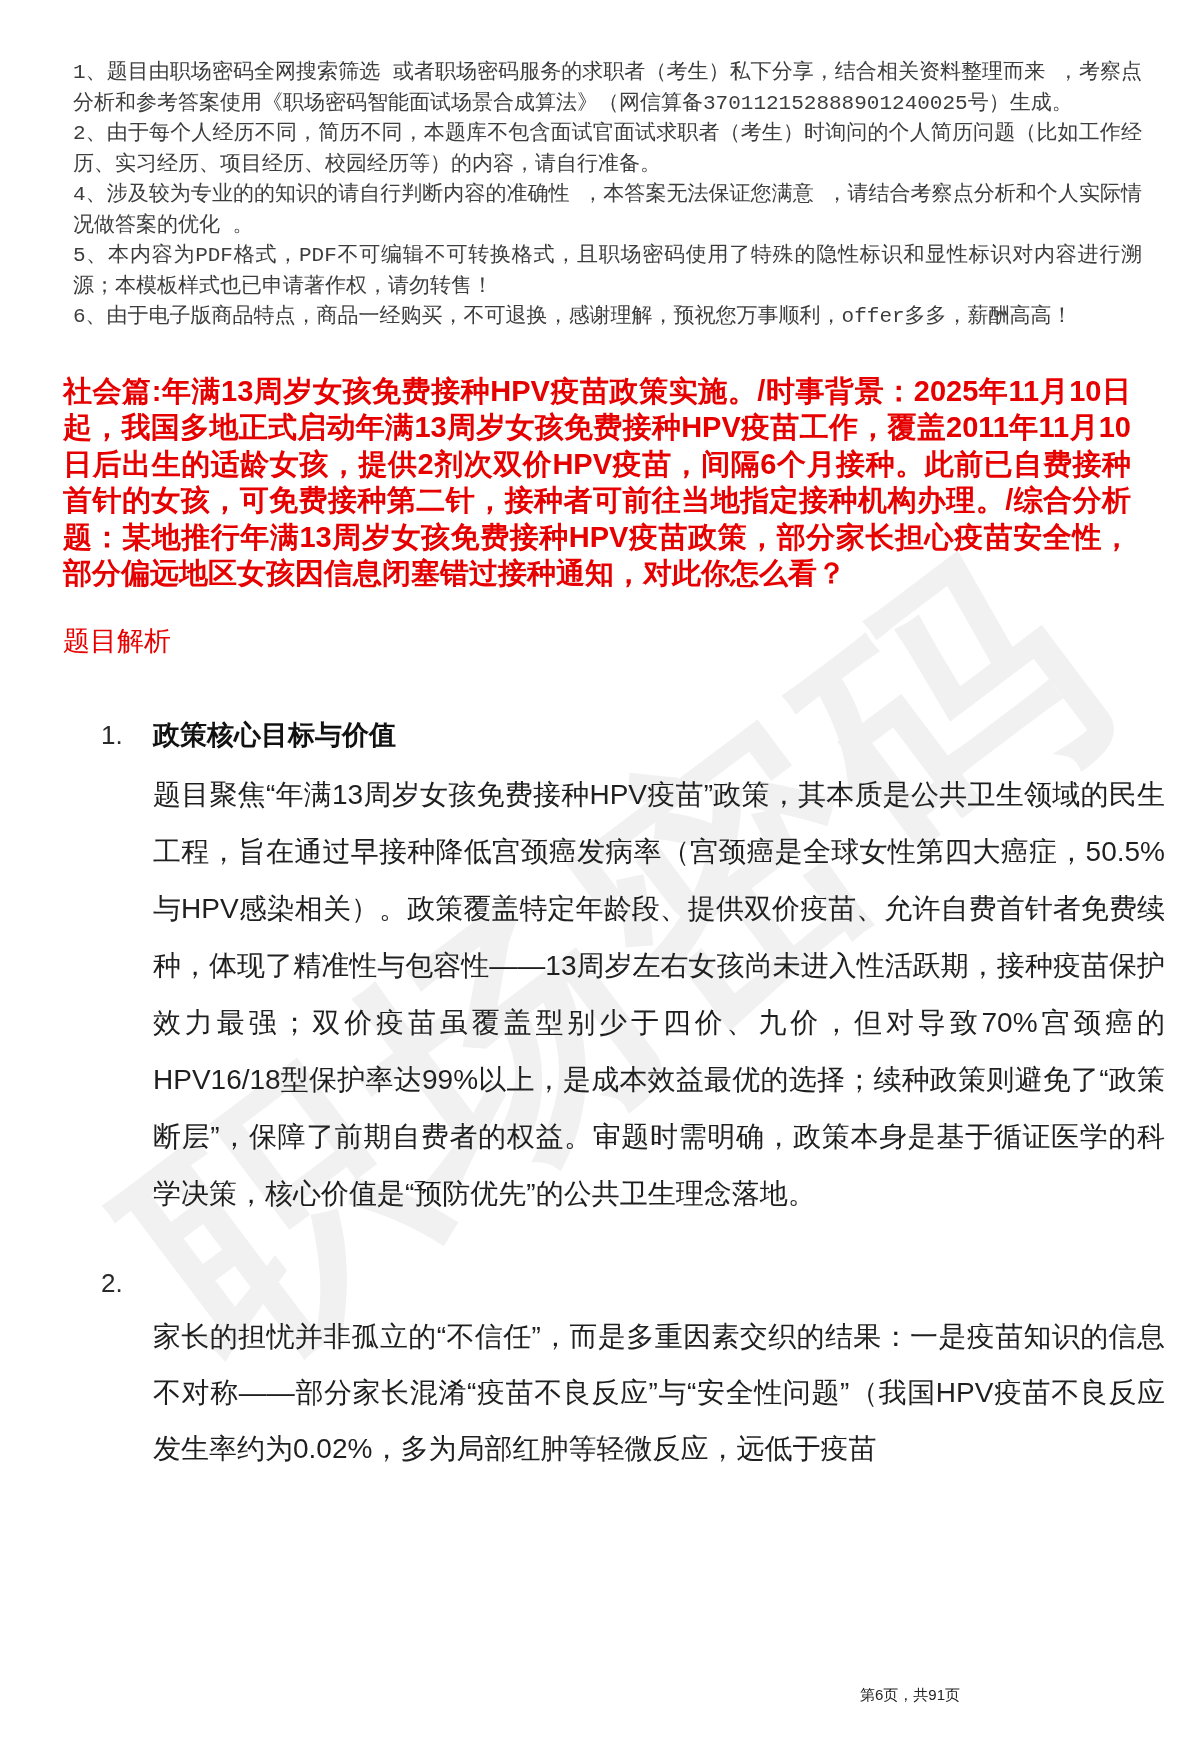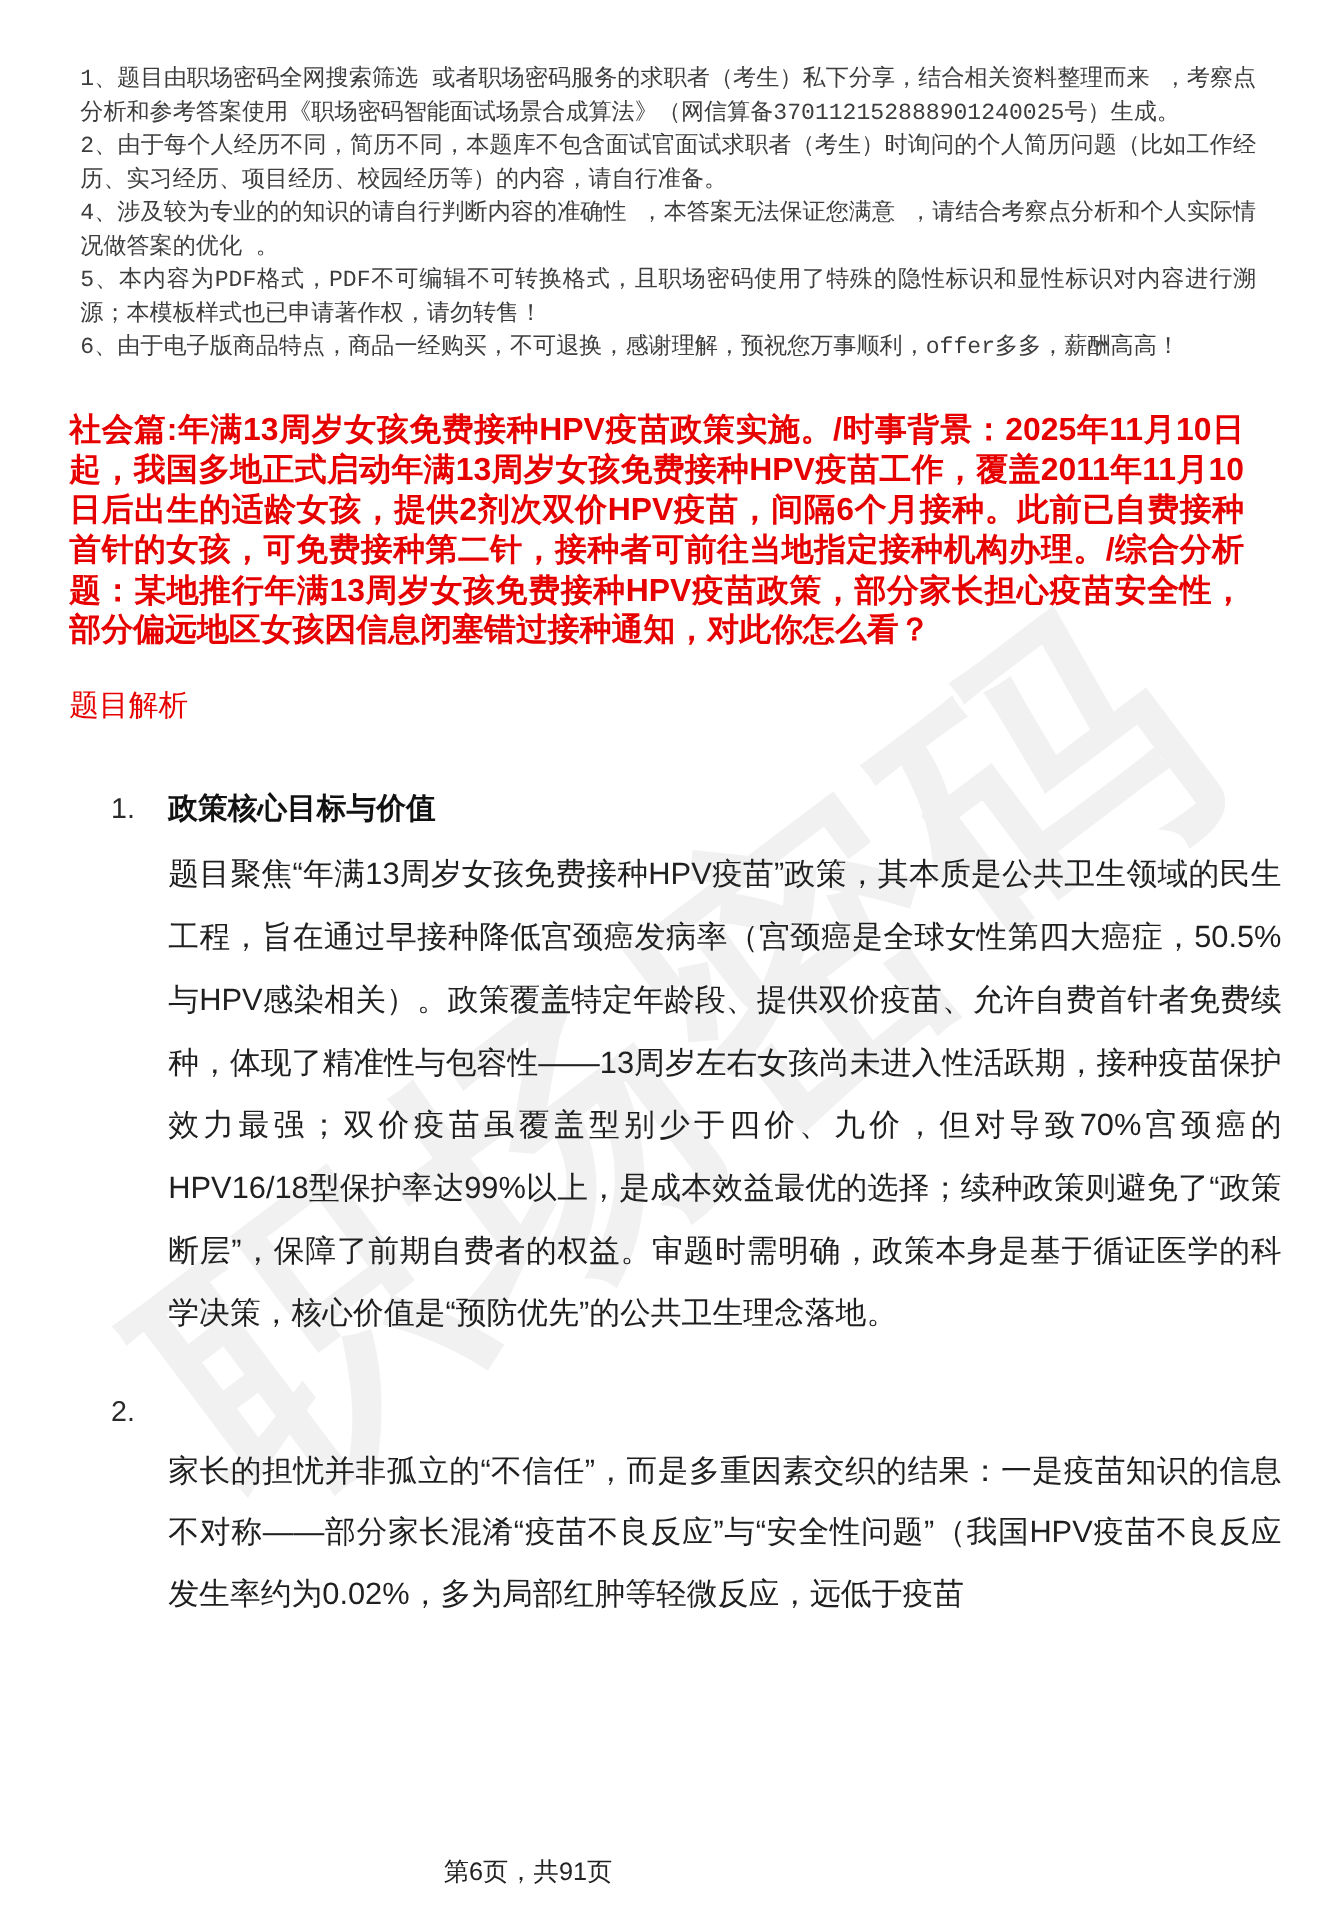--- a/index.html
+++ b/index.html
@@ -50,21 +50,21 @@
     color:#111111;font-weight:bold;font-size:27px;line-height:34px;
   }
   .item-body{
     margin:14px 0 0 80px;width:1012px;
     color:var(--body-text);font-size:28px;line-height:57px;
     text-align:justify;
   }
   .analysis-item-2 .item-body{line-height:56px;margin-top:10px;}
   .footer{
     position:absolute;left:0;top:1686px;width:960px;
-    text-align:center;color:#222222;font-size:23px;z-index:2;
+    text-align:right;color:#222222;font-size:15px;z-index:2;
   }
 </style>
 </head>
 <body>
 
 <div class="page">
 
   <div class="watermark">职场密码</div>
 
   <div class="content">

